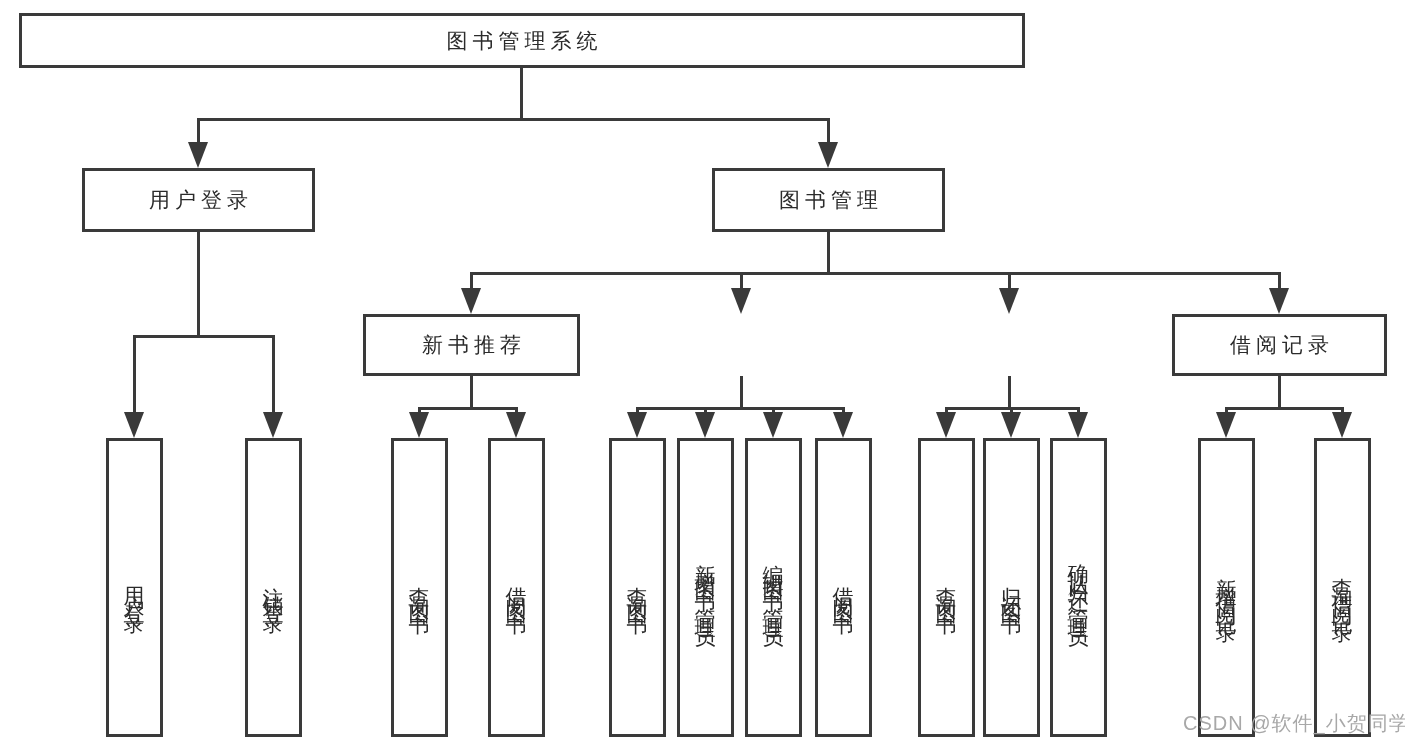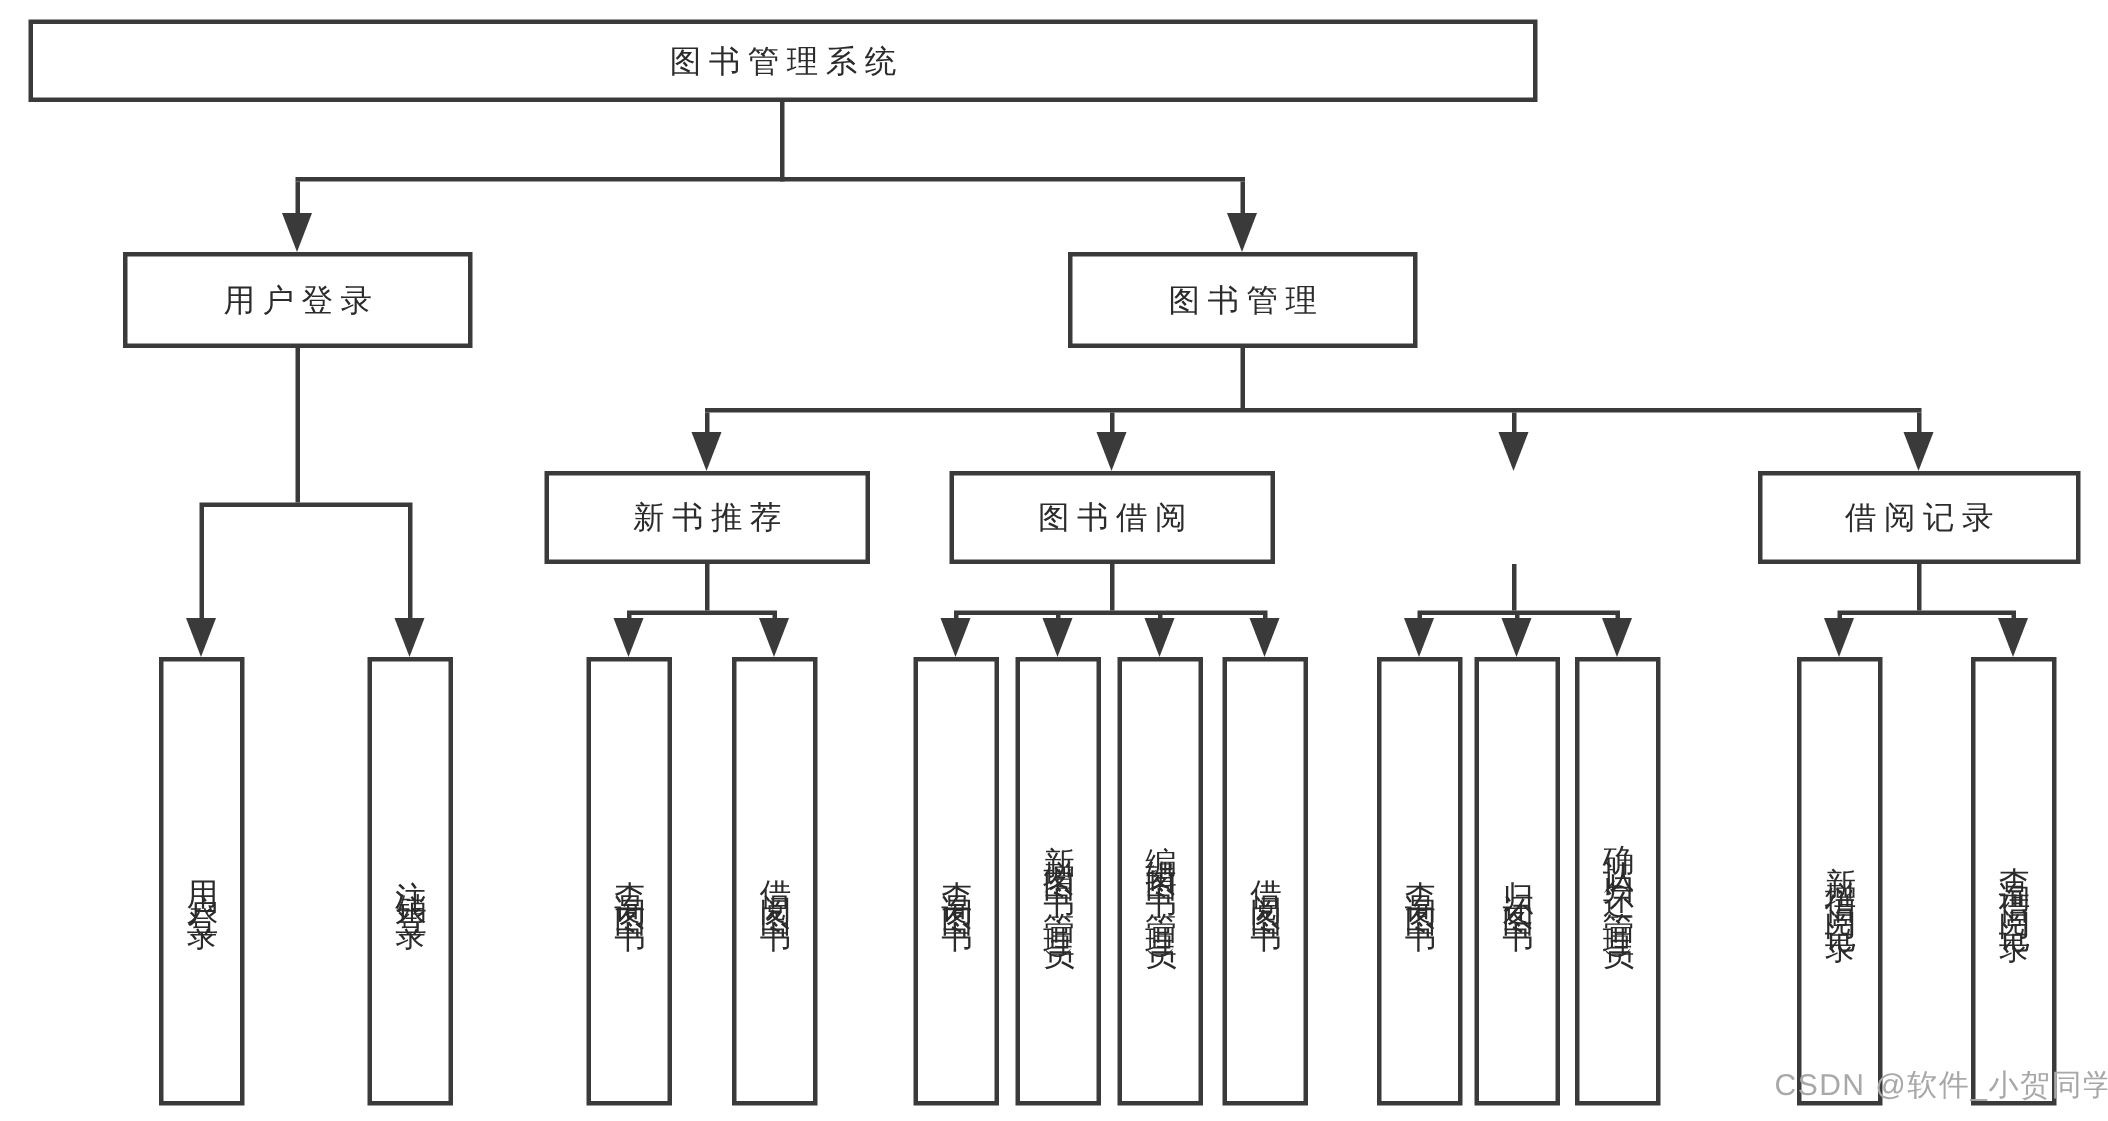--- a/index.html
+++ b/index.html
@@ -68,23 +68,20 @@
   <div class="vl" style="left:740px;top:275px;height:15px"></div>
   <div class="vl" style="left:1008px;top:275px;height:15px"></div>
   <div class="vl" style="left:1278px;top:275px;height:15px"></div>
   <div class="arrow" style="left:461px;top:288px"></div>
   <div class="arrow" style="left:731px;top:288px"></div>
   <div class="arrow" style="left:999px;top:288px"></div>
   <div class="arrow" style="left:1269px;top:288px"></div>
 
   <div class="node" style="left:363px;top:314px;width:217px;height:62px">
     <span class="h-label">新书推荐</span>
-  </div>
-  <div class="node" style="left:633px;top:314px;width:217px;height:62px">
-    <span class="h-label">图书借阅</span>
   </div>
   <div class="node" style="left:1172px;top:314px;width:215px;height:62px">
     <span class="h-label">借阅记录</span>
   </div>
 
   <div class="vl" style="left:470px;top:376px;height:31px"></div>
   <div class="hl" style="left:418px;top:407px;width:100px"></div>
   <div class="vl" style="left:418px;top:410px;height:8px"></div>
   <div class="vl" style="left:515px;top:410px;height:8px"></div>
   <div class="arrow" style="left:409px;top:412px"></div>

